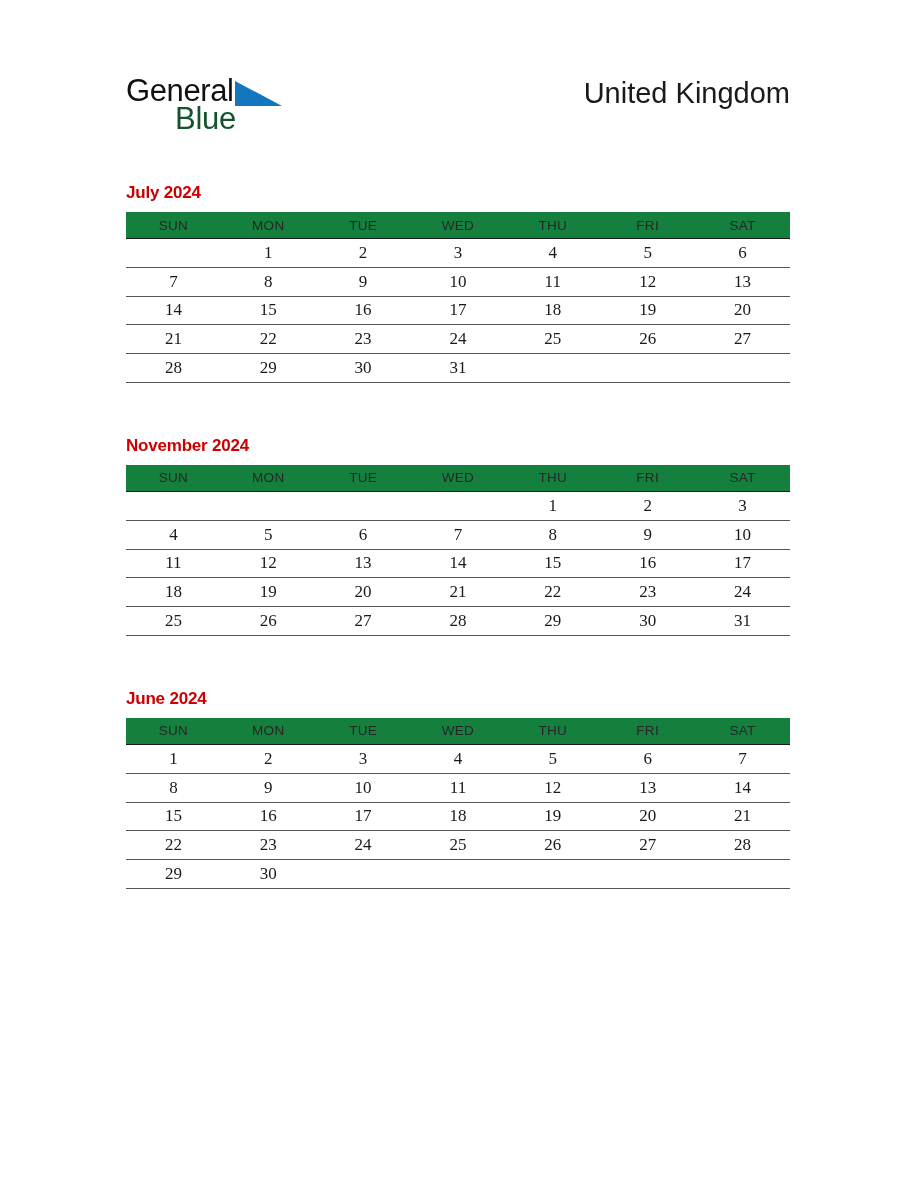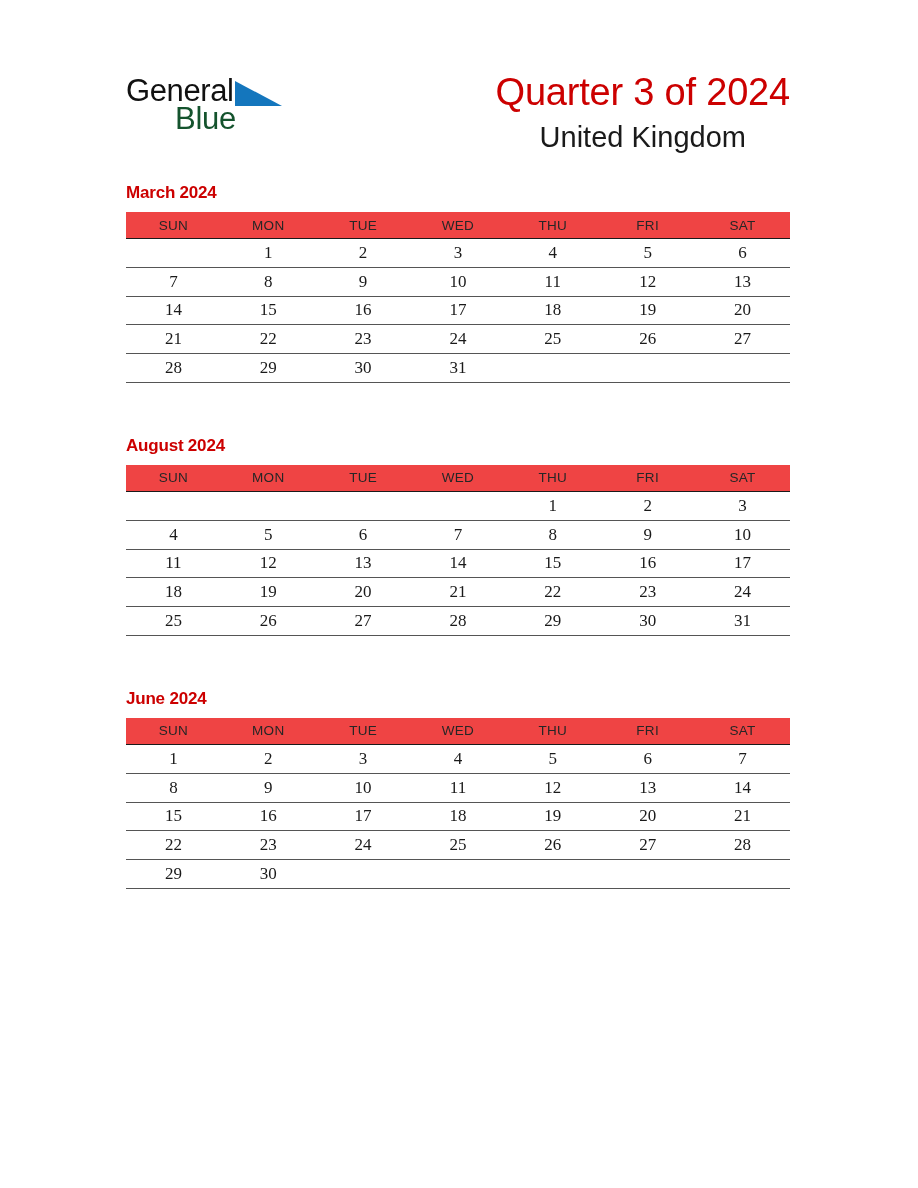--- a/index.html
+++ b/index.html
@@ -119,21 +119,21 @@
     letter-spacing: -0.2px;
     padding-bottom: 9px;
   }
 
   table.cal {
     border-collapse: collapse;
     width: 664px;
     table-layout: fixed;
   }
   table.cal th {
-    background: #ef4444;
+    background: #15803d;
     font-family: "Liberation Sans", sans-serif;
     font-weight: 400;
     font-size: 13.5px;
     color: #262626;
     height: 24px;
     text-align: center;
     vertical-align: middle;
     border-bottom: 1.6px solid #1a1a1a;
     letter-spacing: 0.3px;
   }
@@ -163,29 +163,28 @@
         <span class="logo-triangle">
           <svg width="47" height="25" viewBox="0 0 47 25" xmlns="http://www.w3.org/2000/svg">
             <polygon points="0,0 47,25 0,25" fill="#1476bd"></polygon>
           </svg>
         </span>
       </div>
       <span class="logo-blue">Blue</span>
     </div>
 
     <div class="title-block">
-      <div class="quarter-title">Quarter 3 of 2024</div>
       <div class="country-subtitle">United Kingdom</div>
     </div>
 
   </div>
 
   <div class="months" id="months-container">
       <div class="month-block">
-        <div class="month-label">March 2024</div>
+        <div class="month-label">July 2024</div>
         <table class="cal">
           <thead>
             <tr>
               <th>SUN</th>
               <th>MON</th>
               <th>TUE</th>
               <th>WED</th>
               <th>THU</th>
               <th>FRI</th>
               <th>SAT</th>
@@ -234,21 +233,21 @@
               <td>30</td>
               <td>31</td>
               <td></td>
               <td></td>
               <td></td>
             </tr>
           </tbody>
         </table>
       </div>
       <div class="month-block">
-        <div class="month-label">August 2024</div>
+        <div class="month-label">November 2024</div>
         <table class="cal">
           <thead>
             <tr>
               <th>SUN</th>
               <th>MON</th>
               <th>TUE</th>
               <th>WED</th>
               <th>THU</th>
               <th>FRI</th>
               <th>SAT</th>

